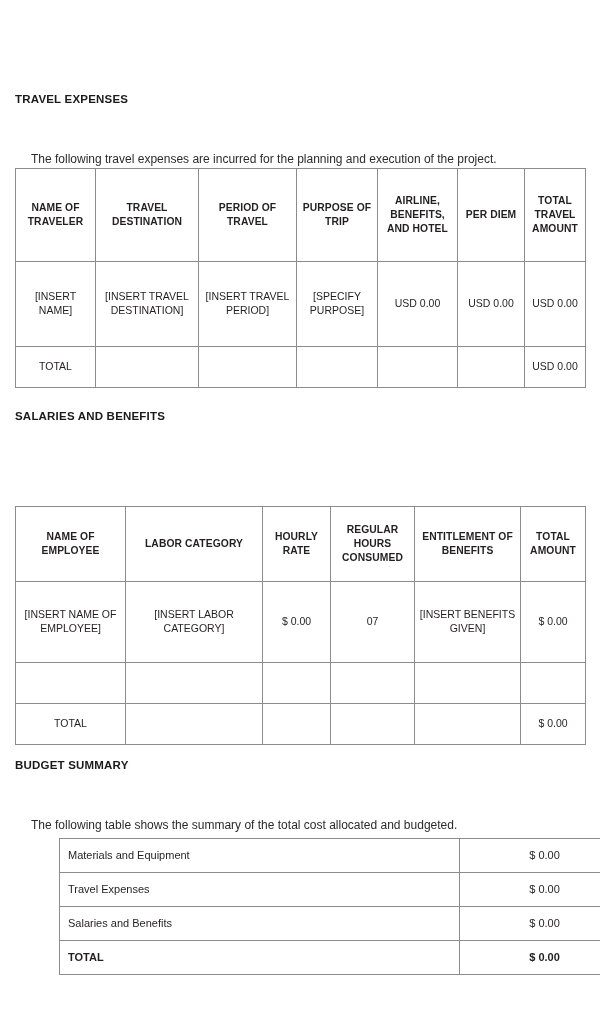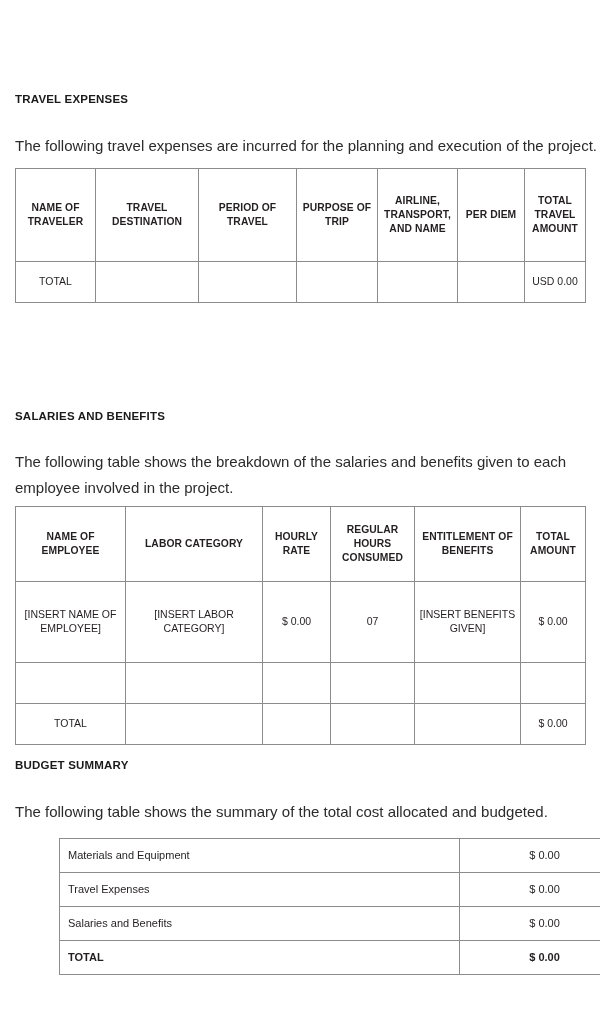--- a/index.html
+++ b/index.html
@@ -22,24 +22,24 @@
     padding: 0 15px;
   }
   .section-heading {
     font-size: 11.5px;
     font-weight: bold;
     letter-spacing: 0.2px;
     color: #1a1a1a;
     margin: 0;
   }
   .para {
-    font-size: 15px;
+    font-size: 12px;
     line-height: 1.72;
     color: #2b2b2b;
-    margin: 0;
+    margin: 16px;
   }
   
   table.doc-table {
     border-collapse: collapse;
     table-layout: fixed;
     width: 570px;
     margin: 0;
   }
   table.doc-table td,
   table.doc-table th {
@@ -112,42 +112,50 @@
           <col style="width:80px">
           <col style="width:67px">
           <col style="width:61px">
       </colgroup>
       <thead>
         <tr>
           <th>NAME OF TRAVELER</th>
           <th>TRAVEL DESTINATION</th>
           <th>PERIOD OF TRAVEL</th>
           <th>PURPOSE OF TRIP</th>
-          <th>AIRLINE, TRANSPORT, AND NAME</th>
+          <th>AIRLINE, BENEFITS, AND HOTEL</th>
           <th>PER DIEM</th>
           <th>TOTAL TRAVEL AMOUNT</th>
         </tr>
       </thead>
       <tbody>
+        <tr class="data-row">
+          <td>[INSERT NAME]</td>
+          <td>[INSERT TRAVEL DESTINATION]</td>
+          <td>[INSERT TRAVEL PERIOD]</td>
+          <td>[SPECIFY PURPOSE]</td>
+          <td>USD 0.00</td>
+          <td>USD 0.00</td>
+          <td>USD 0.00</td>
+        </tr>
         <tr class="total-row">
           <td class="bold-cell">TOTAL</td>
           <td class="empty-cell"></td>
           <td class="empty-cell"></td>
           <td class="empty-cell"></td>
           <td class="empty-cell"></td>
           <td class="empty-cell"></td>
           <td class="bold-cell">USD 0.00</td>
         </tr>
       </tbody>
     </table>
   </div>
 
   <h2 class="section-heading blk" id="salaries-heading">SALARIES AND BENEFITS</h2>
 
-  <p class="para blk" id="salaries-para">The following table shows the breakdown of the salaries and benefits given to each employee involved in the project.</p>
 
   <div class="blk" id="salaries-table-wrap">
     <table class="doc-table" id="salaries-table">
       <colgroup>
         <col style="width:110px">
           <col style="width:137px">
           <col style="width:68px">
         <col style="width:84px">
           <col style="width:106px">
           <col style="width:65px">

